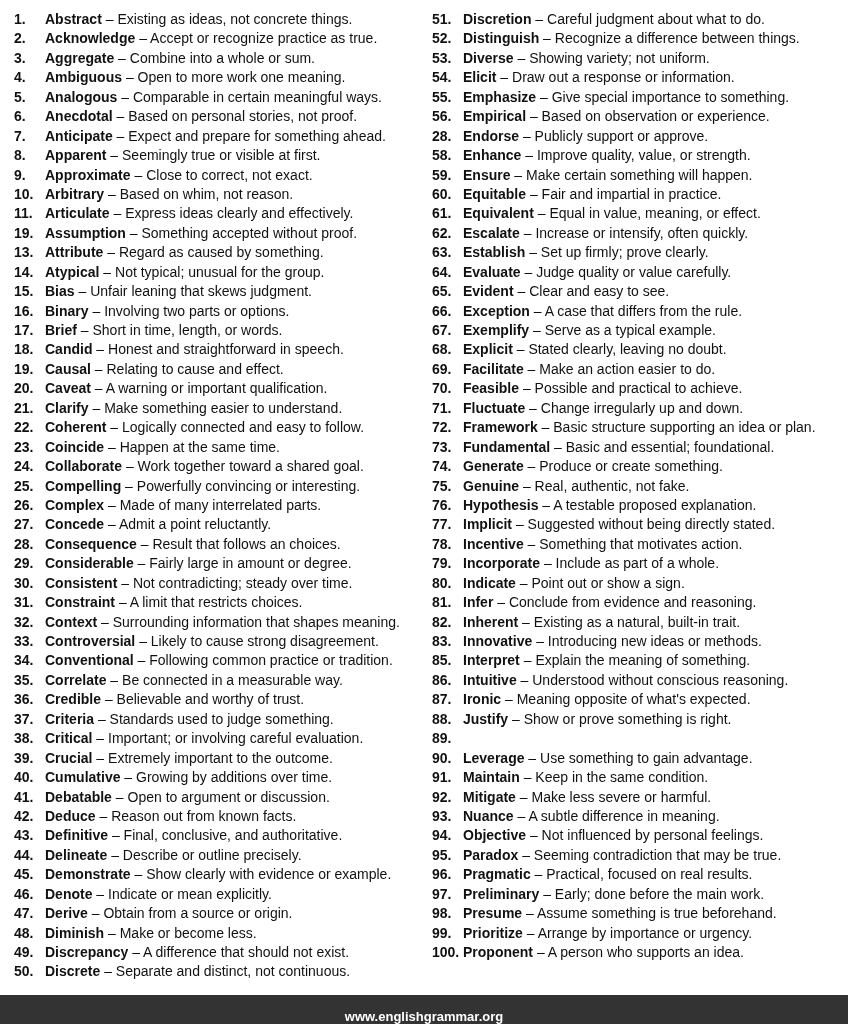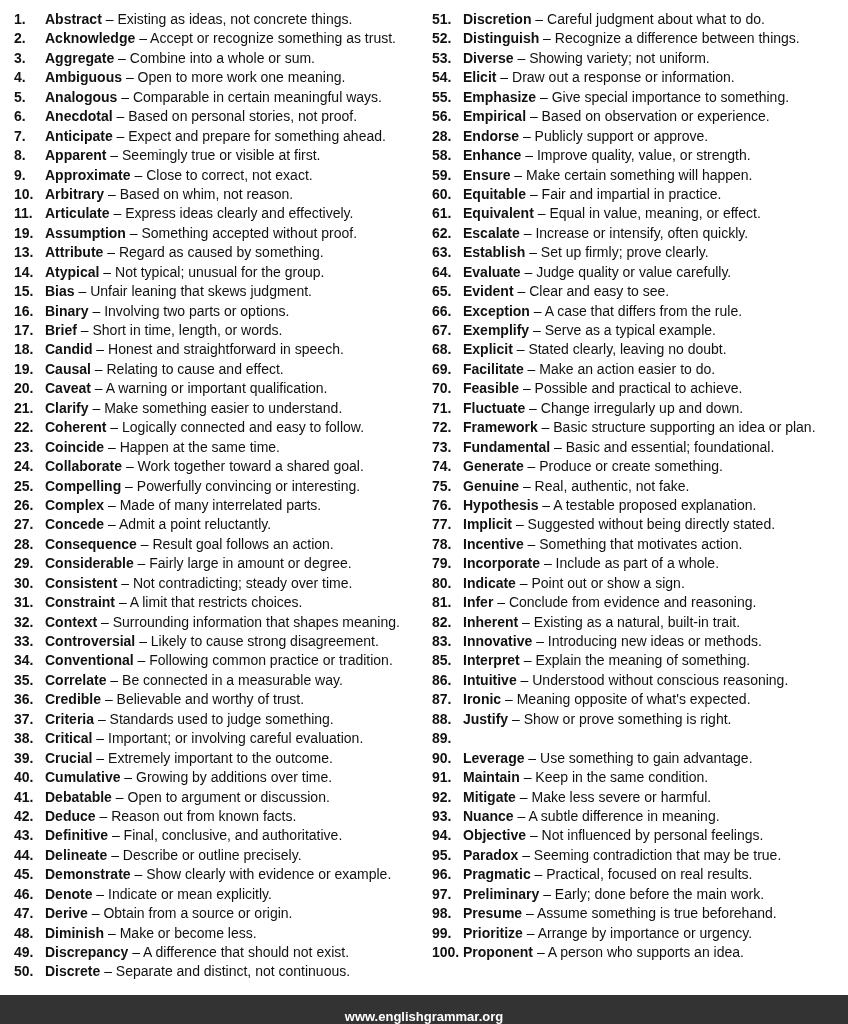--- a/index.html
+++ b/index.html
@@ -25,21 +25,21 @@
 </head>
 <body>
 
 <div class="col col-left">
     <div class="row">
       <span class="num">1.</span>
       <span class="entry"><span class="term">Abstract</span><span> – </span><span>Existing as ideas, not concrete things.</span></span>
     </div>
     <div class="row">
       <span class="num">2.</span>
-      <span class="entry"><span class="term">Acknowledge</span><span> – </span><span>Accept or recognize something as trust.</span></span>
+      <span class="entry"><span class="term">Acknowledge</span><span> – </span><span>Accept or recognize practice as true.</span></span>
     </div>
     <div class="row">
       <span class="num">3.</span>
       <span class="entry"><span class="term">Aggregate</span><span> – </span><span>Combine into a whole or sum.</span></span>
     </div>
     <div class="row">
       <span class="num">4.</span>
       <span class="entry"><span class="term">Ambiguous</span><span> – </span><span>Open to more work one meaning.</span></span>
     </div>
     <div class="row">
@@ -129,21 +129,21 @@
     <div class="row">
       <span class="num">26.</span>
       <span class="entry"><span class="term">Complex</span><span> – </span><span>Made of many interrelated parts.</span></span>
     </div>
     <div class="row">
       <span class="num">27.</span>
       <span class="entry"><span class="term">Concede</span><span> – </span><span>Admit a point reluctantly.</span></span>
     </div>
     <div class="row">
       <span class="num">28.</span>
-      <span class="entry"><span class="term">Consequence</span><span> – </span><span>Result goal follows an action.</span></span>
+      <span class="entry"><span class="term">Consequence</span><span> – </span><span>Result that follows an choices.</span></span>
     </div>
     <div class="row">
       <span class="num">29.</span>
       <span class="entry"><span class="term">Considerable</span><span> – </span><span>Fairly large in amount or degree.</span></span>
     </div>
     <div class="row">
       <span class="num">30.</span>
       <span class="entry"><span class="term">Consistent</span><span> – </span><span>Not contradicting; steady over time.</span></span>
     </div>
     <div class="row">

